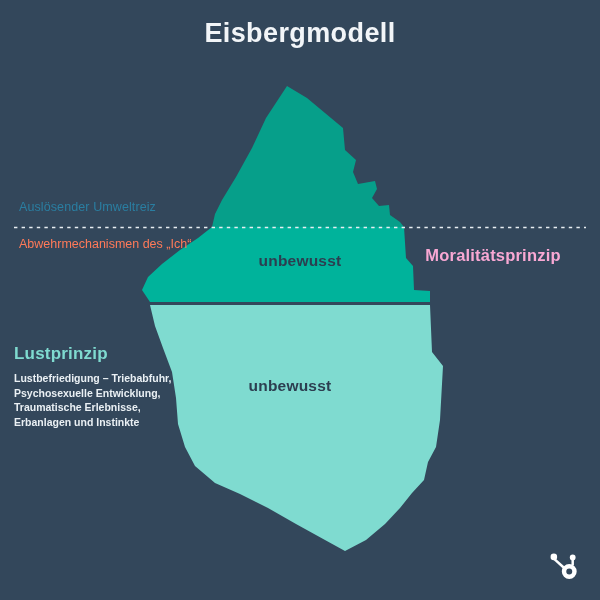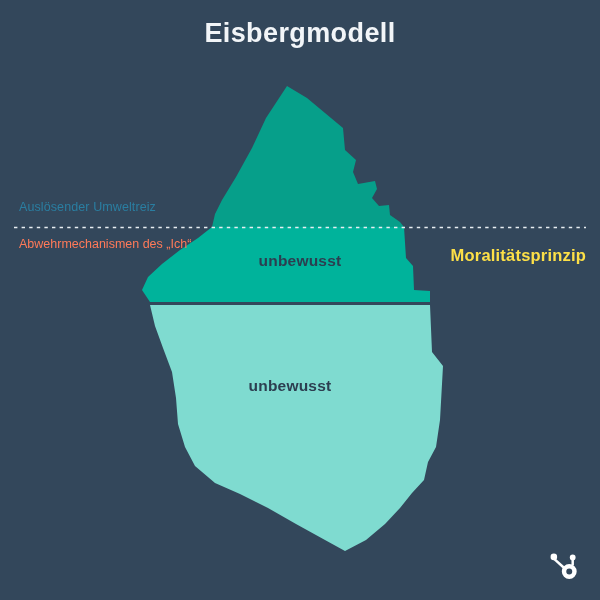--- a/index.html
+++ b/index.html
@@ -72,21 +72,21 @@
     font-weight: 700;
     color: #eaf0f4;
   }
   .right { text-align: right; }
   .left  { text-align: left; }
 
   #block-realitaet { right: 14px; top: 114px; width: 180px; }
   #block-realitaet h2 { color: #00bda5; }
 
   #block-moralitaet { right: 14px; top: 246px; width: 186px; }
-  #block-moralitaet h2 { color: #fde047; }
+  #block-moralitaet h2 { color: #f9a8d4; text-align: center; }
 
   #block-lust { left: 14px; top: 344px; width: 186px; }
   #block-lust h2 { color: #7fdbd0; font-size: 17px; }
 
   
   #anno-umweltreiz {
     position: absolute;
     left: 19px;
     top: 200px;
     font-size: 12.5px;
@@ -151,20 +151,24 @@
 
   <div id="anno-umweltreiz">Auslösender Umweltreiz</div>
 
   <div class="block right" id="block-realitaet">
   </div>
 
   <div class="block right" id="block-moralitaet">
     <h2>Moralitätsprinzip</h2>
   </div>
 
+  <div class="block left" id="block-lust">
+    <h2>Lustprinzip</h2>
+    <p>Lustbefriedigung – Triebabfuhr, Psychosexuelle Entwicklung, Traumatische Erlebnisse, Erbanlagen und Instinkte</p>
+  </div>
 
   <svg id="logo" viewBox="0 0 64 64">
     <g fill="#ffffff">
       <circle cx="11" cy="13" r="6.2"></circle>
       <rect x="13" y="15" width="25" height="4.6" transform="rotate(42 13 15)"></rect>
       <rect x="44.2" y="15" width="4.6" height="14"></rect>
       <circle cx="46.5" cy="14" r="5.4"></circle>
       <path d="M40 26.5a14 14 0 1 0 0 28 14 14 0 0 0 0-28zm0 8.4a5.6 5.6 0 1 1 0 11.2 5.6 5.6 0 0 1 0-11.2z"></path>
     </g>
   </svg>

